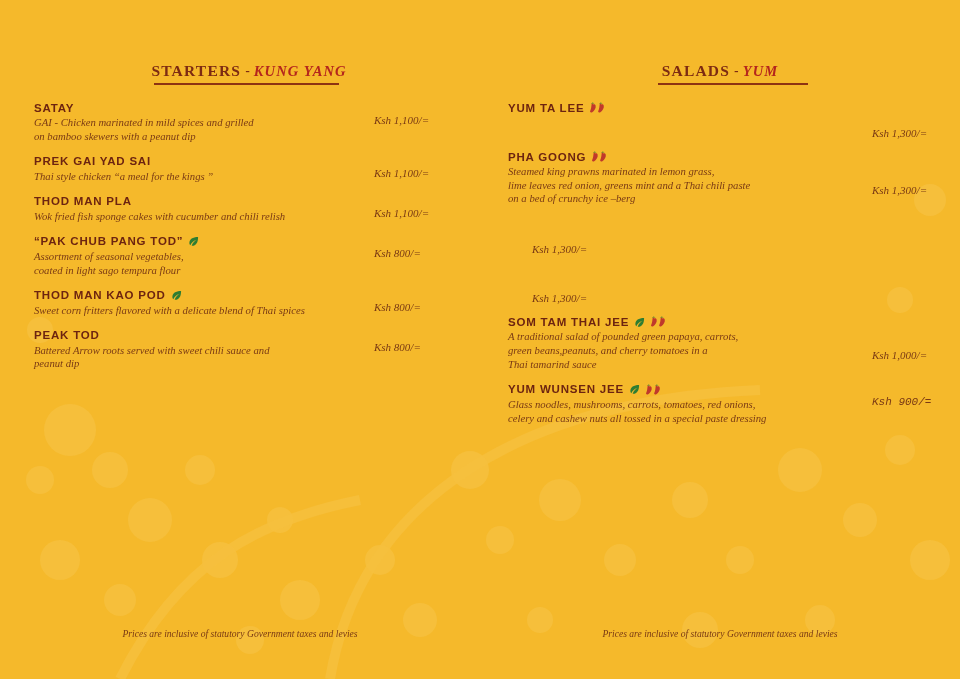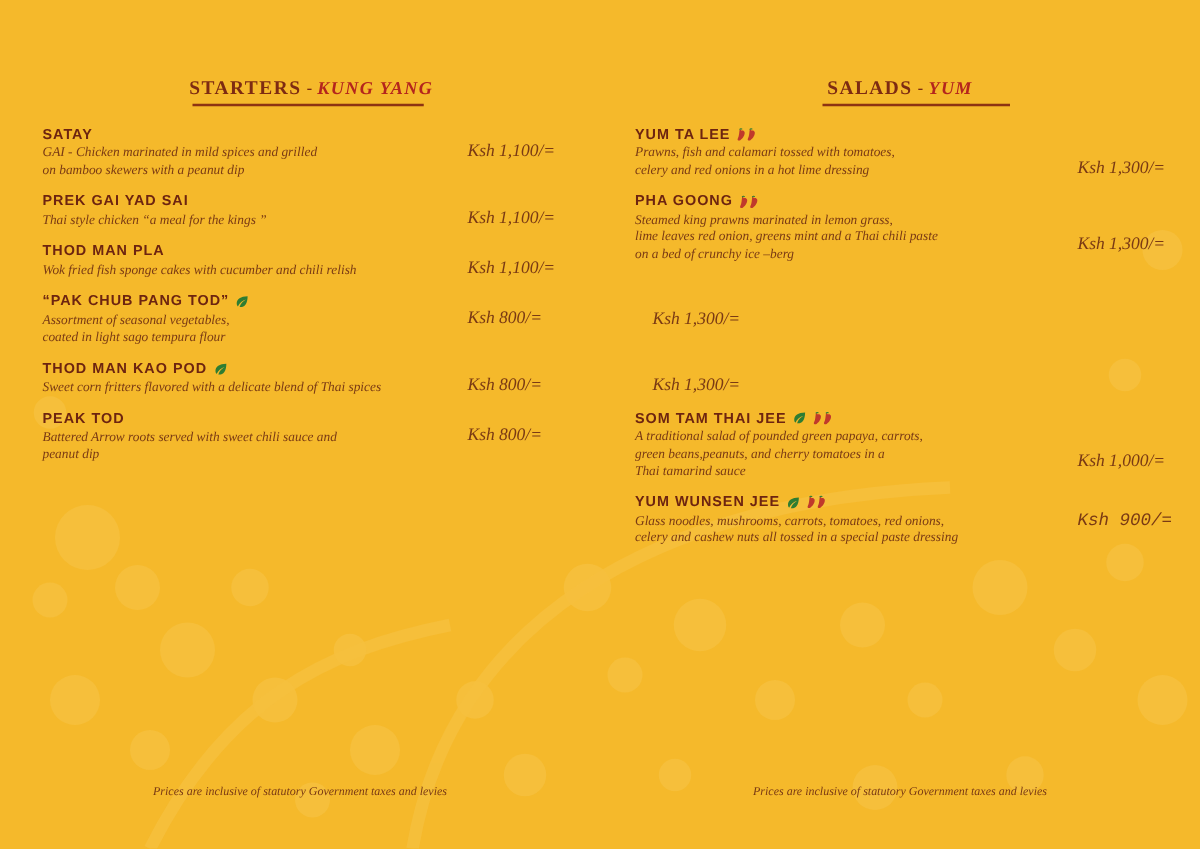--- a/index.html
+++ b/index.html
@@ -97,38 +97,38 @@
     font-family: "Liberation Serif", serif;
     font-style: italic;
     font-size: 10.7px;
     line-height: 1.28;
     color: #7a3a14;
     white-space: pre-line;
   }
   .item-price {
     font-family: "Liberation Serif", serif;
     font-style: italic;
-    font-size: 14px;
+    font-size: 11px;
     color: #7a3a14;
     white-space: nowrap;
     text-align: left;
   }
   
   .col-left .item-price {
     width: 92px;
     margin-left: 10px;
     padding-top: 13px;
   }
   .col-left .item-text { width: 330px; flex: 0 0 330px; }
 
   
   .col-right .item-text { width: 340px; flex: 0 0 340px; }
   .col-right .item-price {
     width: 90px;
-    margin-left: 14px;
+    margin-left: 24px;
     padding-top: 26px;
   }
 
   .icon-veg, .icon-chili {
     display: inline-block;
     line-height: 1;
   }
   .icon-veg svg, .icon-chili svg { display: block; }
 
   .footer-note {
@@ -299,22 +299,20 @@
             <div class="item-name">
               <span>YUM TA LEE</span>
               <span class="icon-chili">
                 <svg width="18" height="12" viewBox="0 0 20 12">
                   <path d="M3 1c1 0 1.5.6 1.5 1.2C5.5 1.6 7 2 7.4 3.4 8 5.6 6 9 3.6 10.6 2 11.6.6 10.4 1.4 9 2.6 6.8 2.6 3.6 3 1z" fill="#c0392b"></path>
                   <path d="M12 1c1 0 1.5.6 1.5 1.2C14.5 1.6 16 2 16.4 3.4 17 5.6 15 9 12.6 10.6 11 11.6 9.6 10.4 10.4 9c1.2-2.2 1.2-5.4 1.6-8z" fill="#c0392b"></path>
                   <path d="M3 1.2c.6-1 1.8-1 2.2-.2M12 1.2c.6-1 1.8-1 2.2-.2" stroke="#2f7d32" stroke-width="1" fill="none"></path>
                 </svg>
               </span>
             </div>
-            <div class="item-desc">Prawns, fish and calamari tossed with tomatoes,
-celery and red onions in a hot lime dressing</div>
           </div>
           <div class="item-price">Ksh 1,300/=</div>
         </div>
       </div>
 
       <div class="item">
         <div class="item-row">
           <div class="item-text">
             <div class="item-name">
               <span>PHA GOONG</span>

